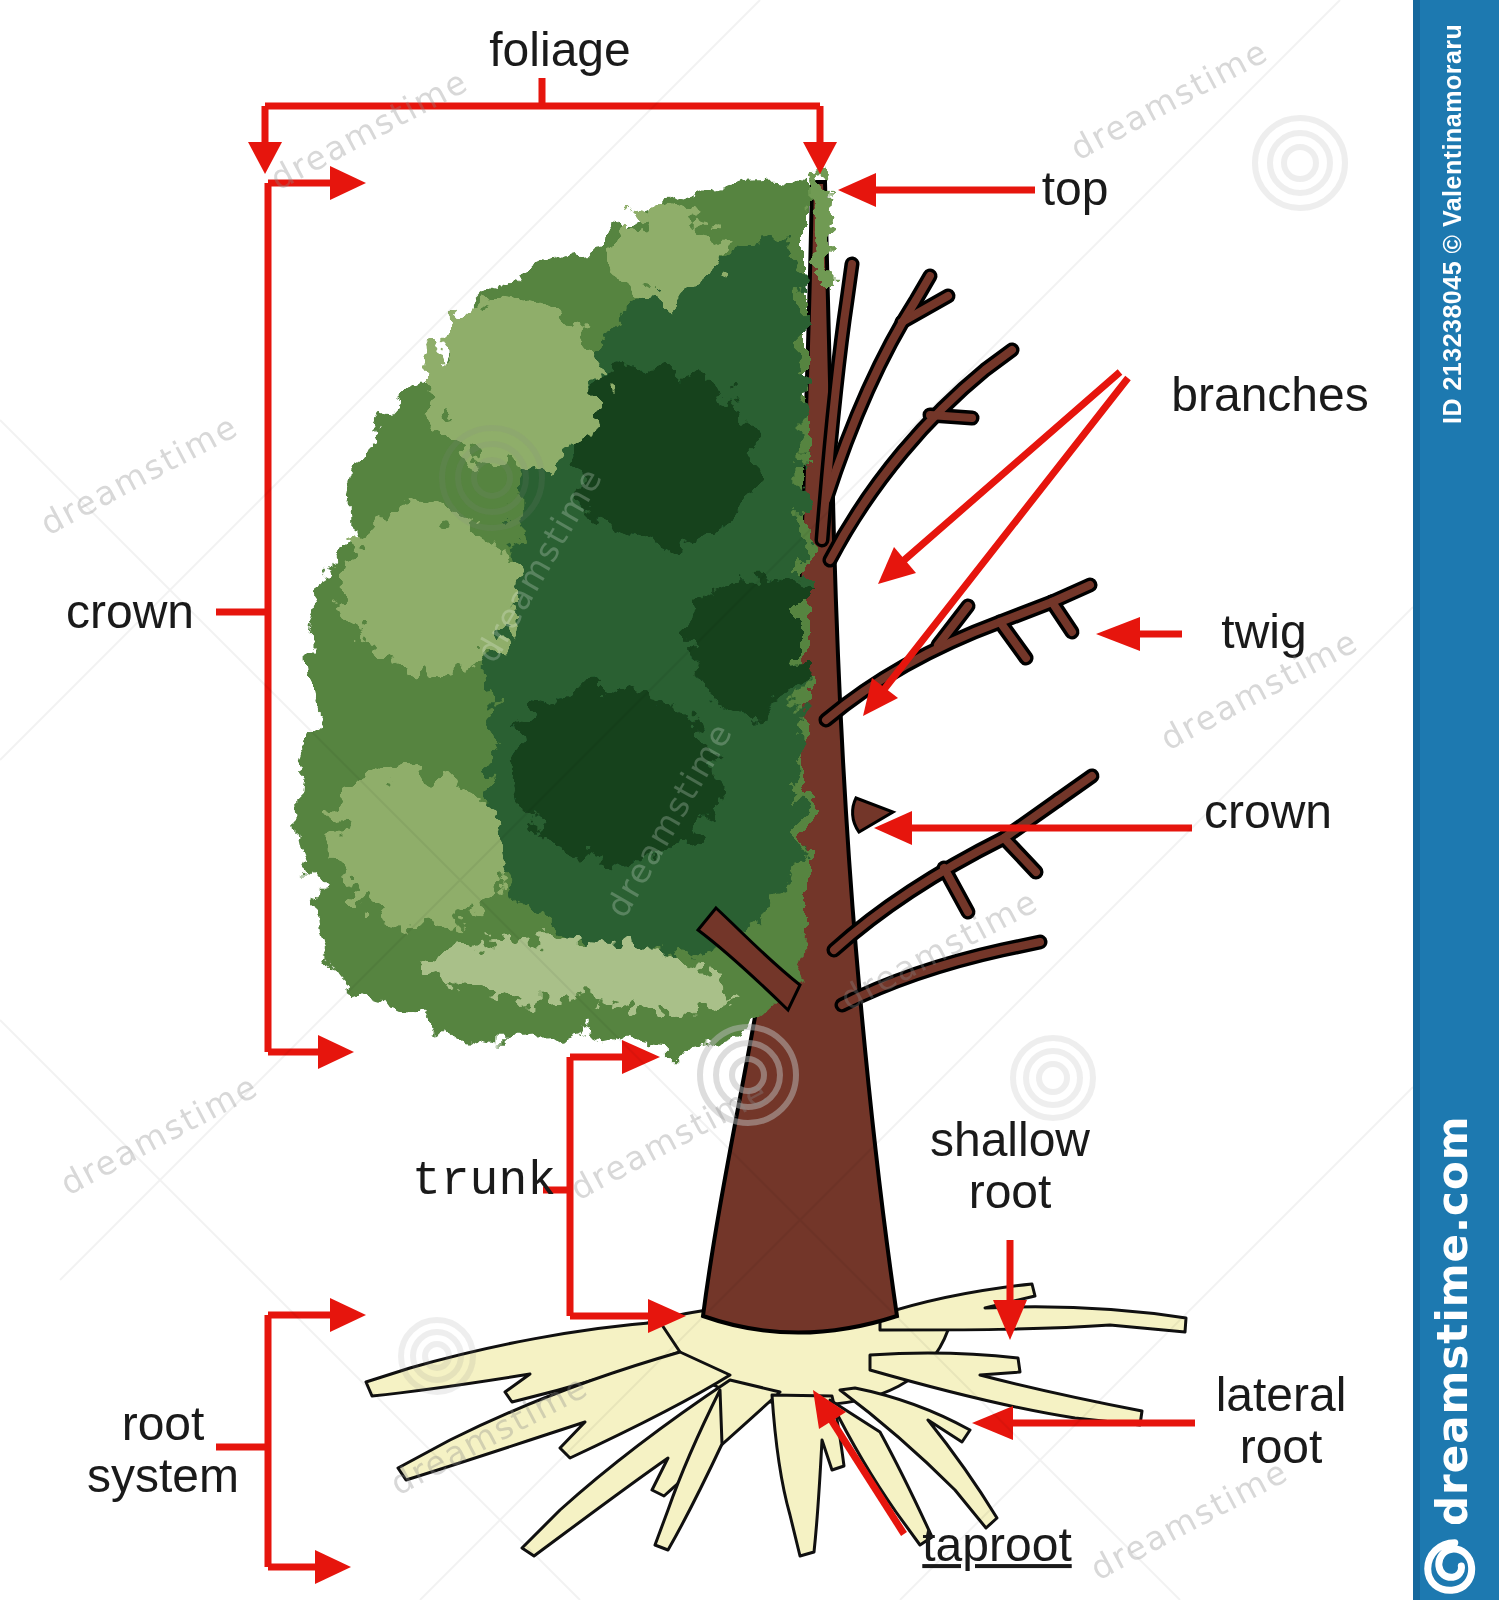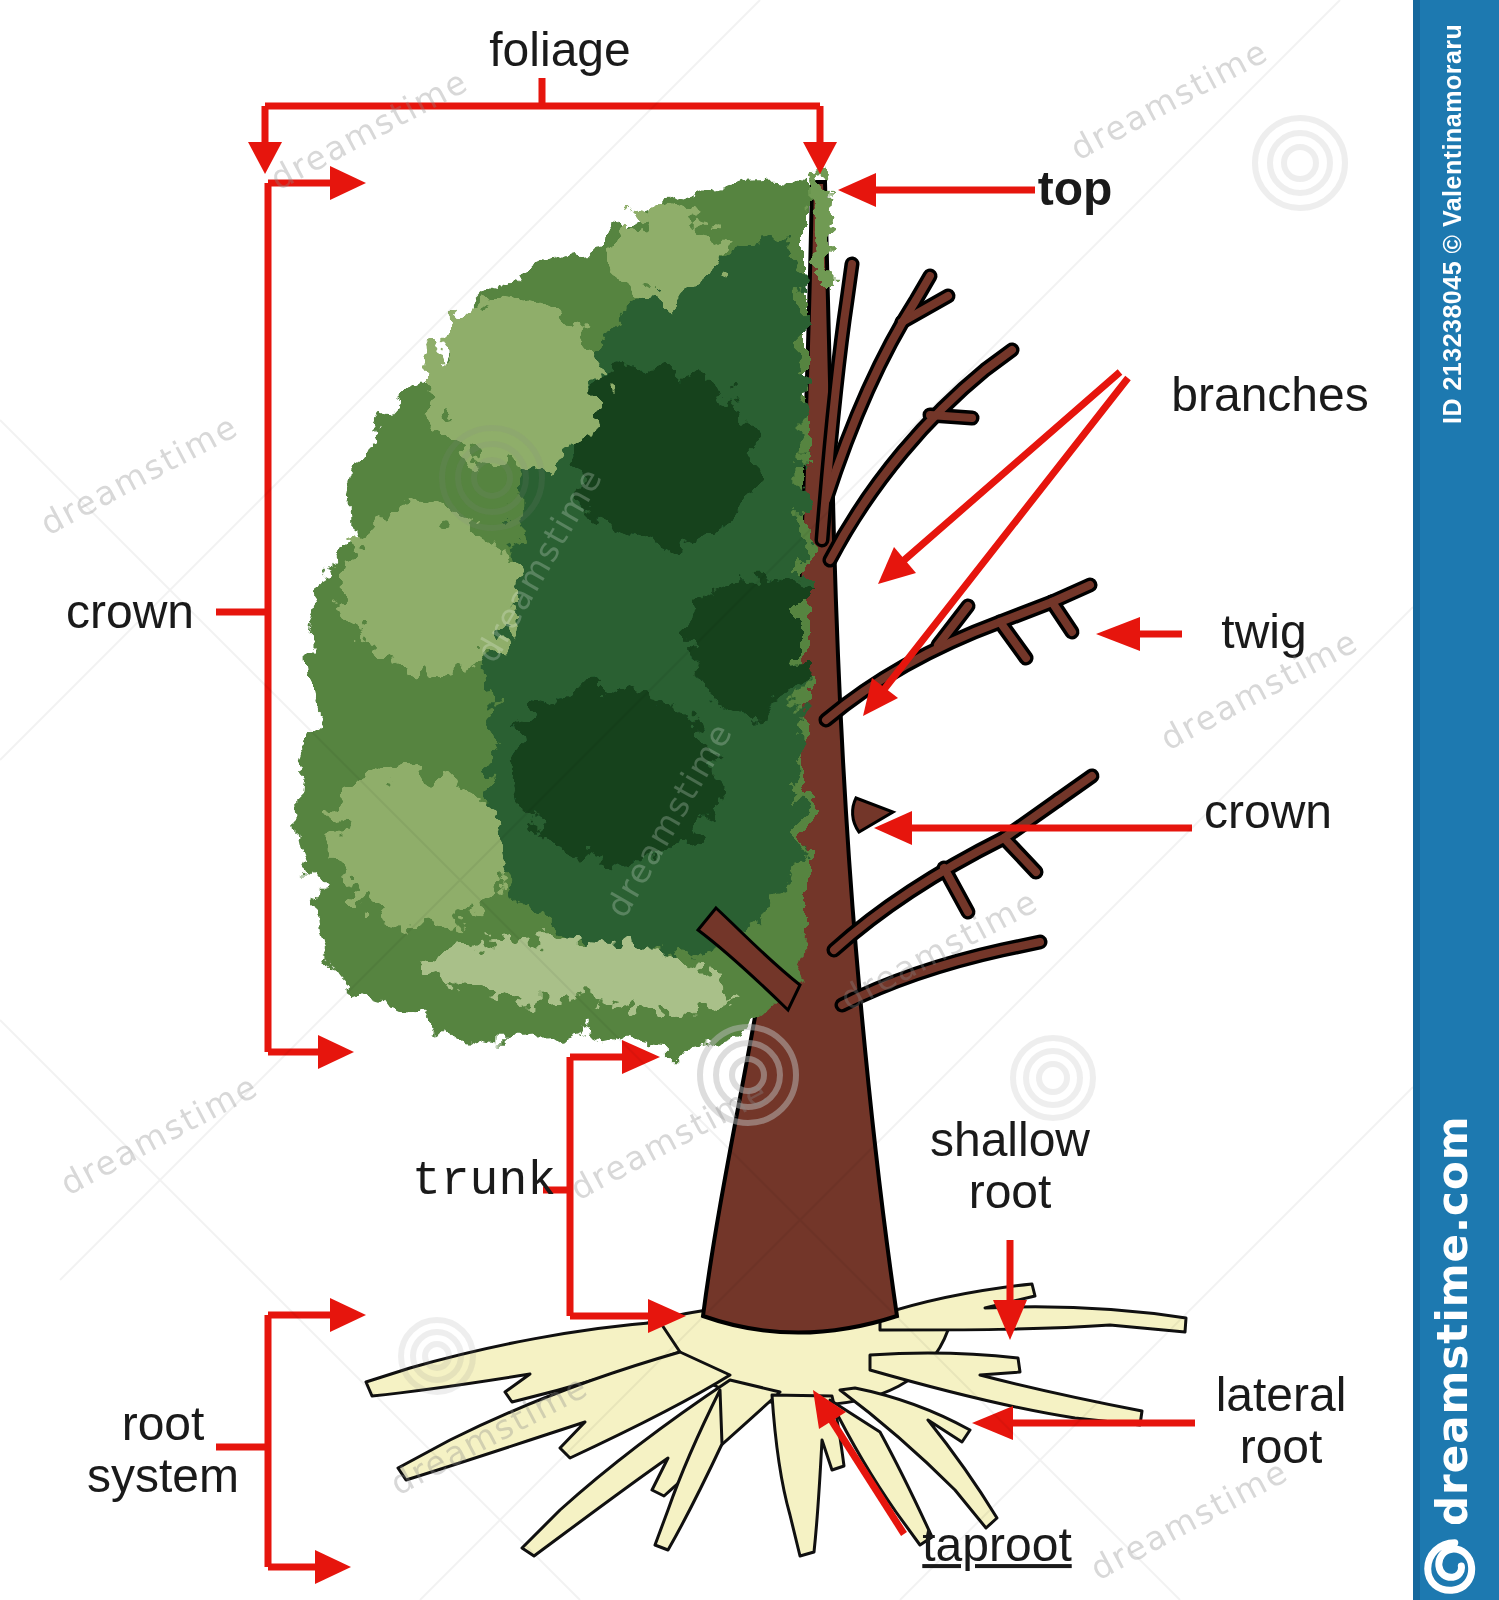--- a/index.html
+++ b/index.html
@@ -184,21 +184,21 @@
       <polygon points="648,1299 648,1333 686,1316"></polygon>
       <polygon points="993,1300 1027,1300 1010,1340"></polygon>
       <polygon points="1013,1406 1013,1440 972,1423"></polygon>
       <polygon points="813,1390 846,1412 819,1429"></polygon>
       <polygon points="330,1298 330,1332 366,1315"></polygon>
       <polygon points="315,1550 315,1584 351,1567"></polygon>
     </g>
   </svg>
 
   <div class="lbl" style="left:560px;top:50px;">foliage</div>
-  <div class="lbl" style="left:1075px;top:189px;font-weight:bold;">top</div>
+  <div class="lbl" style="left:1075px;top:189px;">top</div>
   <div class="lbl" style="left:1270px;top:361px;margin-top:34px;">branches</div>
   <div class="lbl" style="left:1264px;top:632px;">twig</div>
   <div class="lbl" style="left:1268px;top:812px;">crown</div>
   <div class="lbl" style="left:130px;top:612px;">crown</div>
   <div class="lbl" style="left:484px;top:1182px;font-family:Liberation Mono, monospace;">trunk</div>
   <div class="lbl wrap" style="left:1010px;top:1166px;width:180px;">shallow root</div>
   <div class="lbl wrap" style="left:1281px;top:1421px;width:170px;">lateral root</div>
   <div class="lbl wrap" style="left:163px;top:1450px;width:200px;">root system</div>
   <div class="lbl" style="left:997px;top:1545px;text-decoration:underline;">taproot</div>
 

